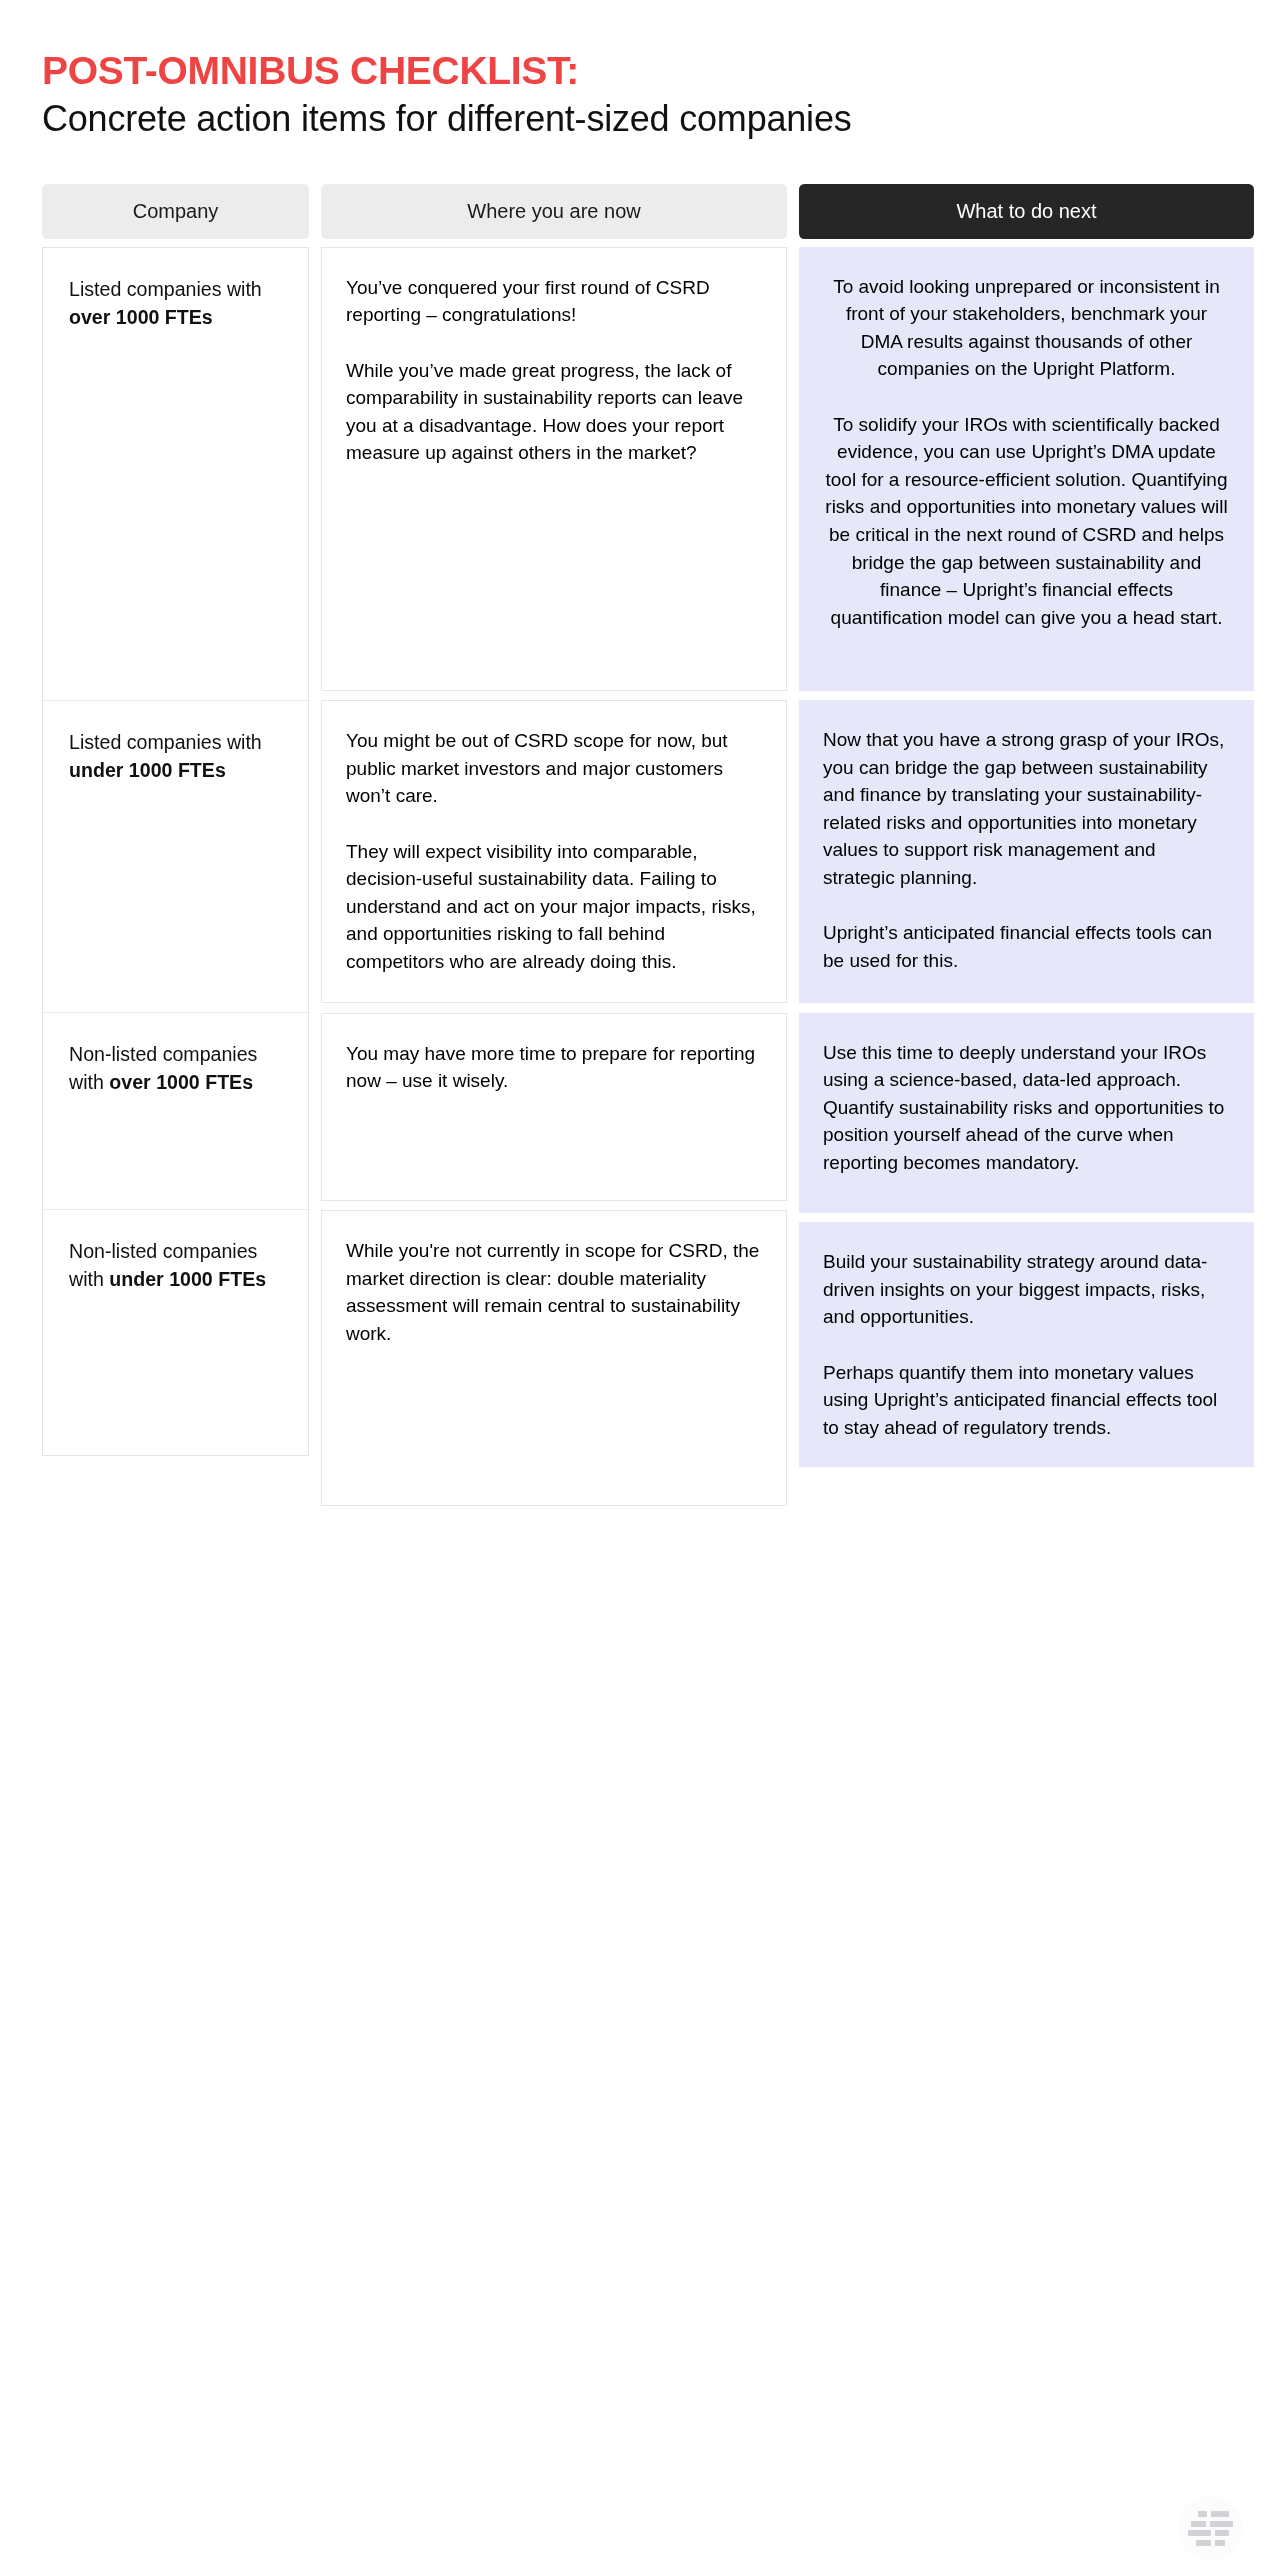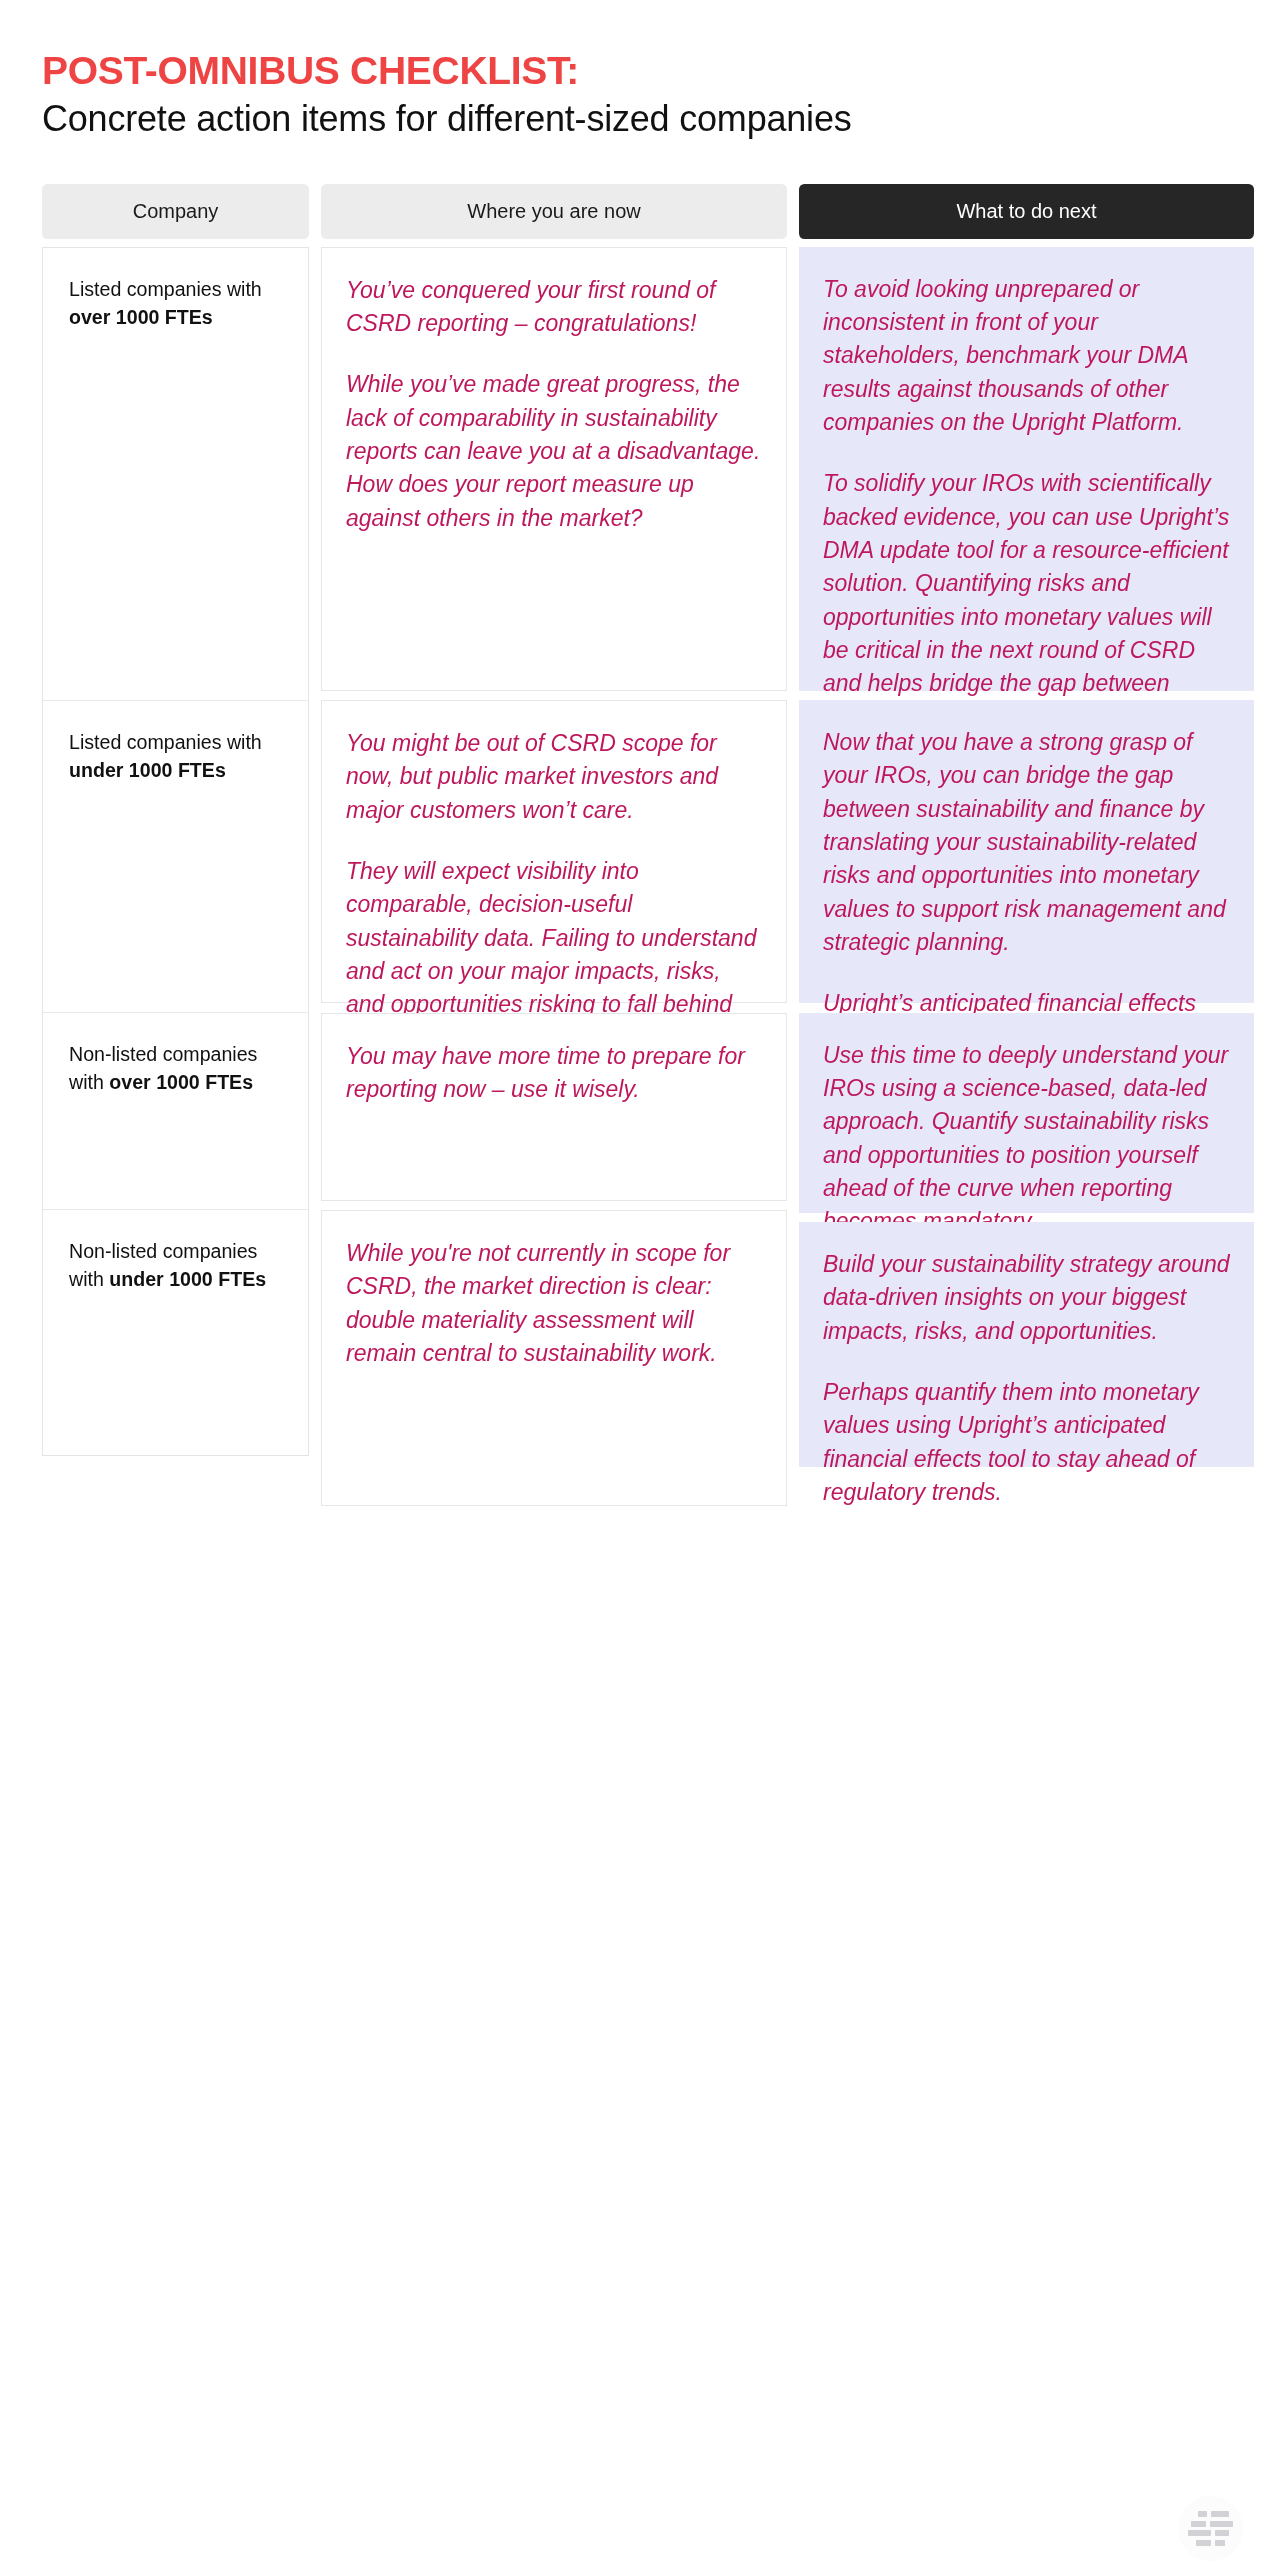--- a/index.html
+++ b/index.html
@@ -80,24 +80,23 @@
   .c1-text b { font-weight: 700; }
 
   
   .c2-body { margin-top: 8px; display: flex; flex-direction: column; }
   .c2-cell {
     border: 0.7px solid #e6e6e6;
     background: #ffffff;
     padding: 26px 24px 20px 24px;
   }
   .c2-cell p, .c3-cell p {
-    font-size: 23px;
+    font-size: 19px;
     line-height: 1.45;
-    color: #be185d;
-    font-style: italic;
+    color: #000000;
   }
   .c2-cell p + p, .c3-cell p + p { margin-top: 28px; }
 
   
   .c3-body { margin-top: 8px; display: flex; flex-direction: column; }
   .c3-cell {
     background: #e7e7fa;
     padding: 26px 24px 20px 24px;
   }
 
@@ -164,21 +163,21 @@
         </div>
         <div class="c2-cell" style="height: 296px;">
           <p>While you're not currently in scope for CSRD, the market direction is clear: double materiality assessment will remain central to sustainability work.</p>
         </div>
       </div>
     </div>
 
     <div class="col col-next">
       <div class="hdr hdr-dark">What to do next</div>
       <div class="c3-body">
-        <div class="c3-cell" style="height: 444px; margin-bottom: 9.5px;">
+        <div class="c3-cell" style="height: 444px; margin-bottom: 9.5px; text-align: center;">
           <p>To avoid looking unprepared or inconsistent in front of your stakeholders, benchmark your DMA results against thousands of other companies on the Upright Platform.</p>
           <p>To solidify your IROs with scientifically backed evidence, you can use Upright’s DMA update tool for a resource-efficient solution. Quantifying risks and opportunities into monetary values will be critical in the next round of CSRD and helps bridge the gap between sustainability and finance – Upright’s financial effects quantification model can give you a head start.</p>
         </div>
         <div class="c3-cell" style="height: 303px; margin-bottom: 9.5px;">
           <p>Now that you have a strong grasp of your IROs, you can bridge the gap between sustainability and finance by translating your sustainability-related risks and opportunities into monetary values to support risk management and strategic planning.</p>
           <p>Upright’s anticipated financial effects tools can be used for this.</p>
         </div>
         <div class="c3-cell" style="height: 200px; margin-bottom: 9.5px;">
           <p>Use this time to deeply understand your IROs using a science-based, data-led approach. Quantify sustainability risks and opportunities to position yourself ahead of the curve when reporting becomes mandatory.</p>
         </div>

